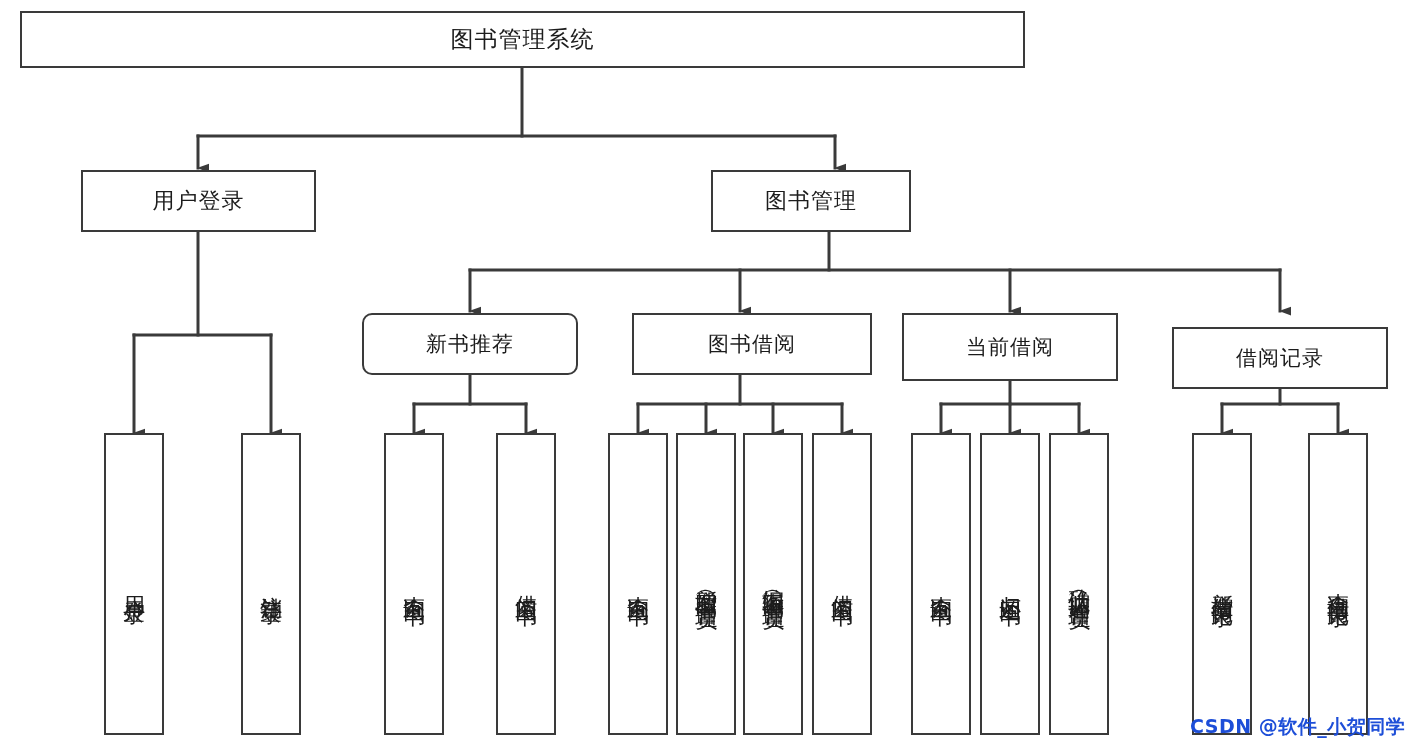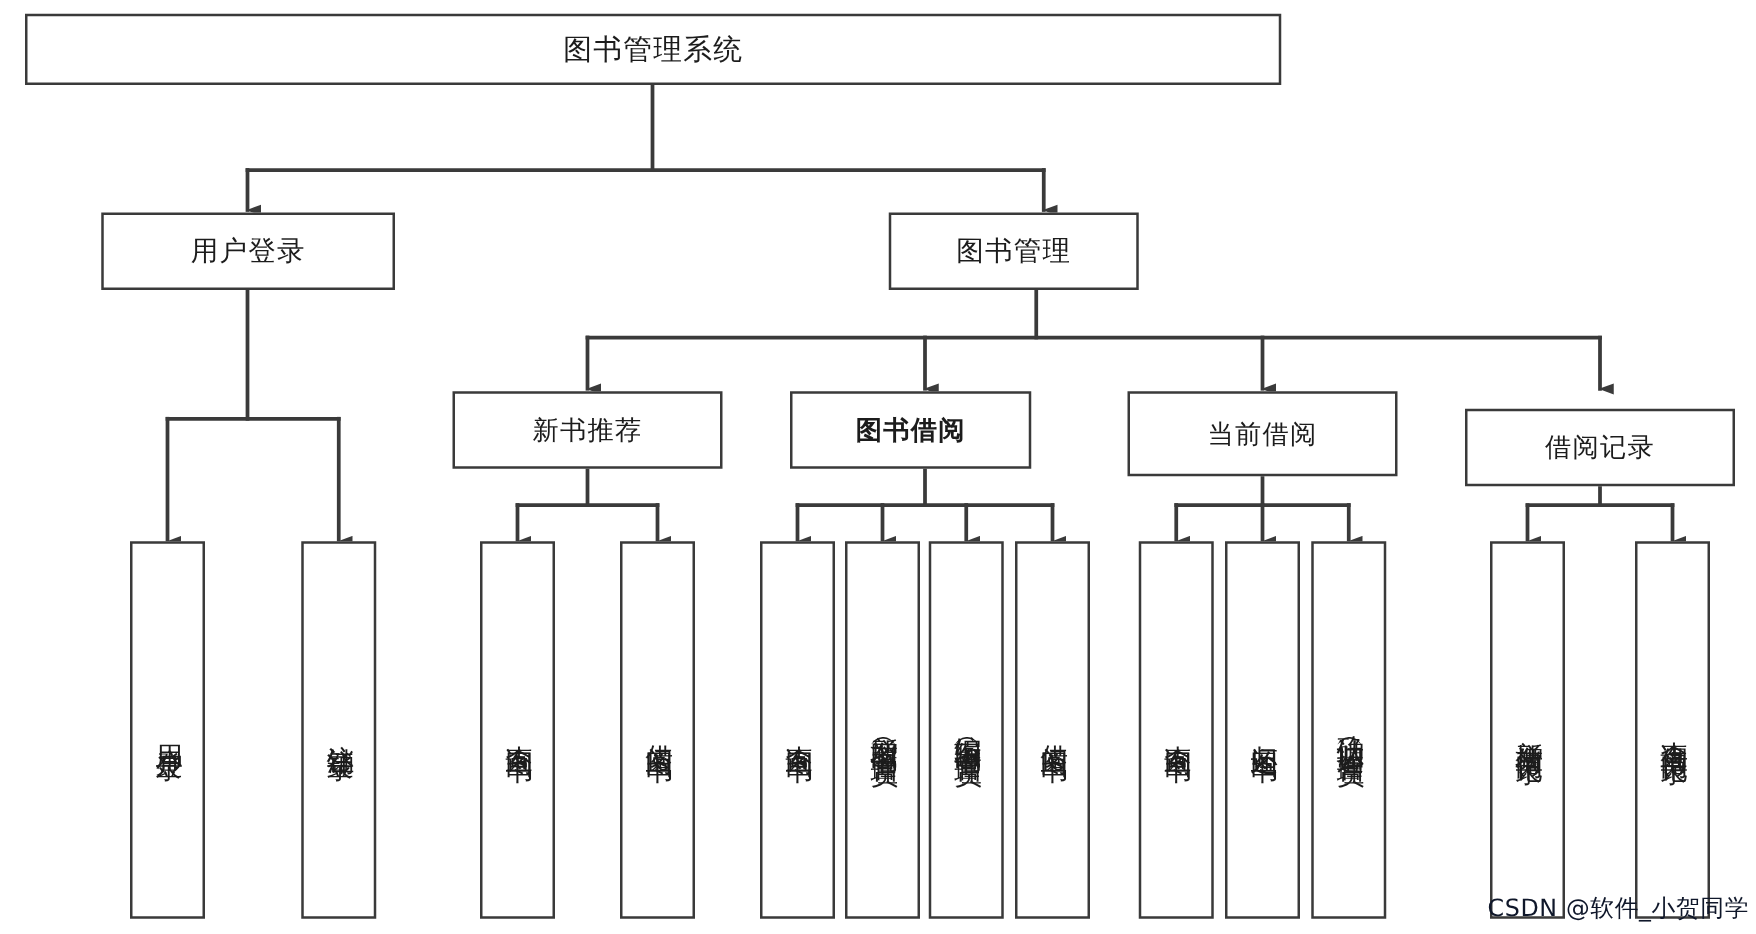--- a/index.html
+++ b/index.html
@@ -57,24 +57,25 @@
     text-orientation: upright;
     font-size: 22px;
     line-height: 1.12;
     letter-spacing: 3px;
     white-space: nowrap;
     text-align: center;
   }
   .watermark {
     position: absolute;
     font-size: 19px;
-    color: #0f172a;
+    color: #1d4ed8;
     white-space: nowrap;
     z-index: 5;
     letter-spacing: 0.5px;
+    font-weight: bold;
   }
 </style>
 </head>
 <body>
 
 <div id="canvas">
 
   <svg id="wires" viewBox="0 0 1405 747" xmlns="http://www.w3.org/2000/svg">
     <defs>
       <marker id="ah" markerWidth="10" markerHeight="12" refX="4.6" refY="11" orient="auto" markerUnits="userSpaceOnUse">
@@ -131,24 +132,24 @@
     <span class="label">图书管理系统</span>
   </div>
 
   <div class="node node-l2" style="left:81px; top:170px; width:235px; height:62px;">
     <span class="label">用户登录</span>
   </div>
   <div class="node node-l2" style="left:711px; top:170px; width:200px; height:62px;">
     <span class="label">图书管理</span>
   </div>
 
-  <div class="node node-l3" style="left:362px; top:313px; width:216px; height:62px;">
+  <div class="node node-l3" style="left:362px; top:313px; width:216px; height:62px;border-radius:10px;">
     <span class="label">新书推荐</span>
   </div>
-  <div class="node node-l3" style="left:632px; top:313px; width:193px; height:62px;font-weight:bold;">
+  <div class="node node-l3" style="left:632px; top:313px; width:240px; height:62px;">
     <span class="label">图书借阅</span>
   </div>
   <div class="node node-l3" style="left:902px; top:313px; width:216px; height:68px;">
     <span class="label">当前借阅</span>
   </div>
   <div class="node node-l3" style="left:1172px; top:327px; width:216px; height:62px;">
     <span class="label">借阅记录</span>
   </div>
 
   <div class="node node-leaf" style="left:104px; top:433px; width:60px; height:302px;">

